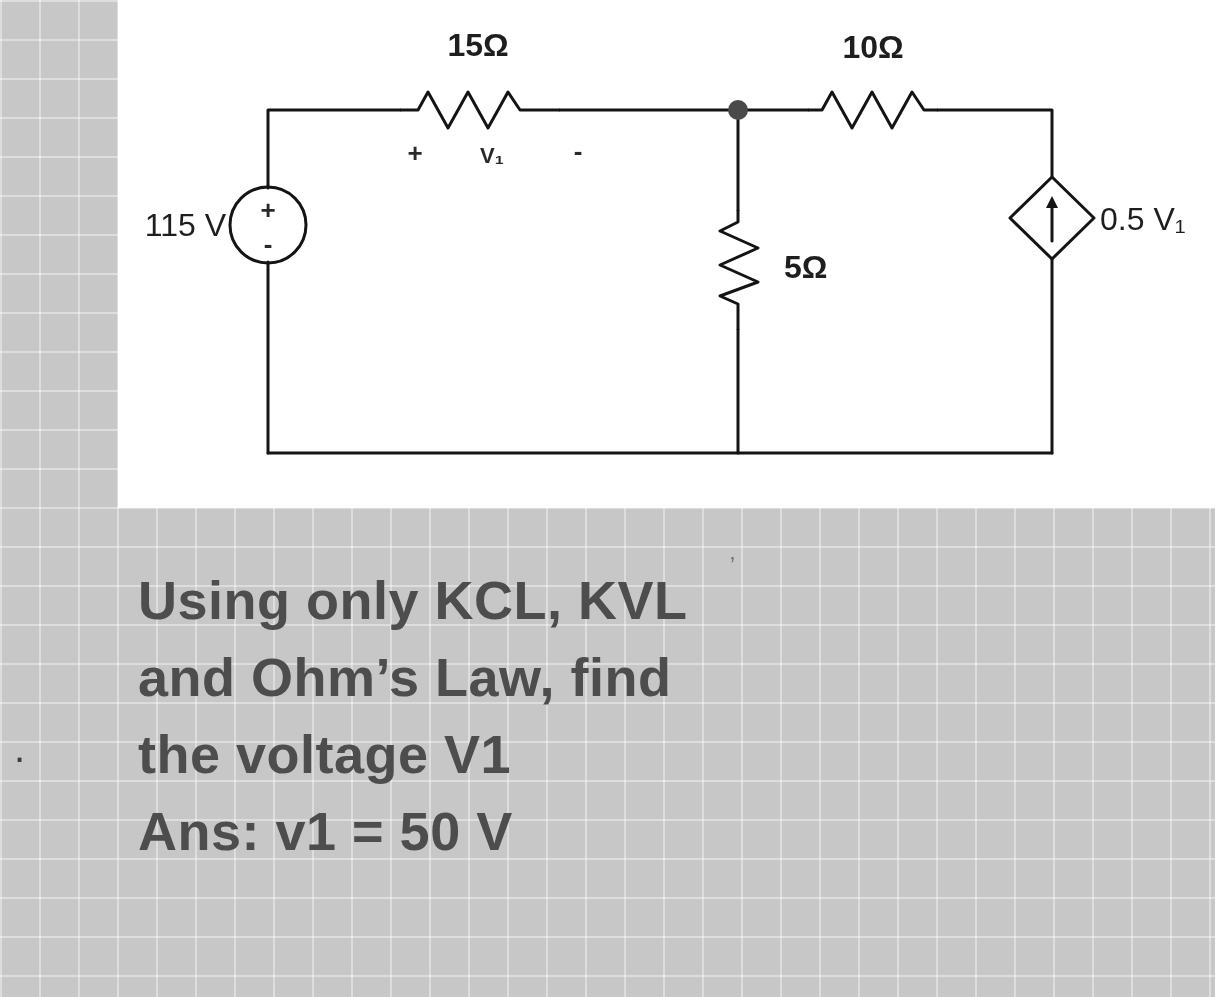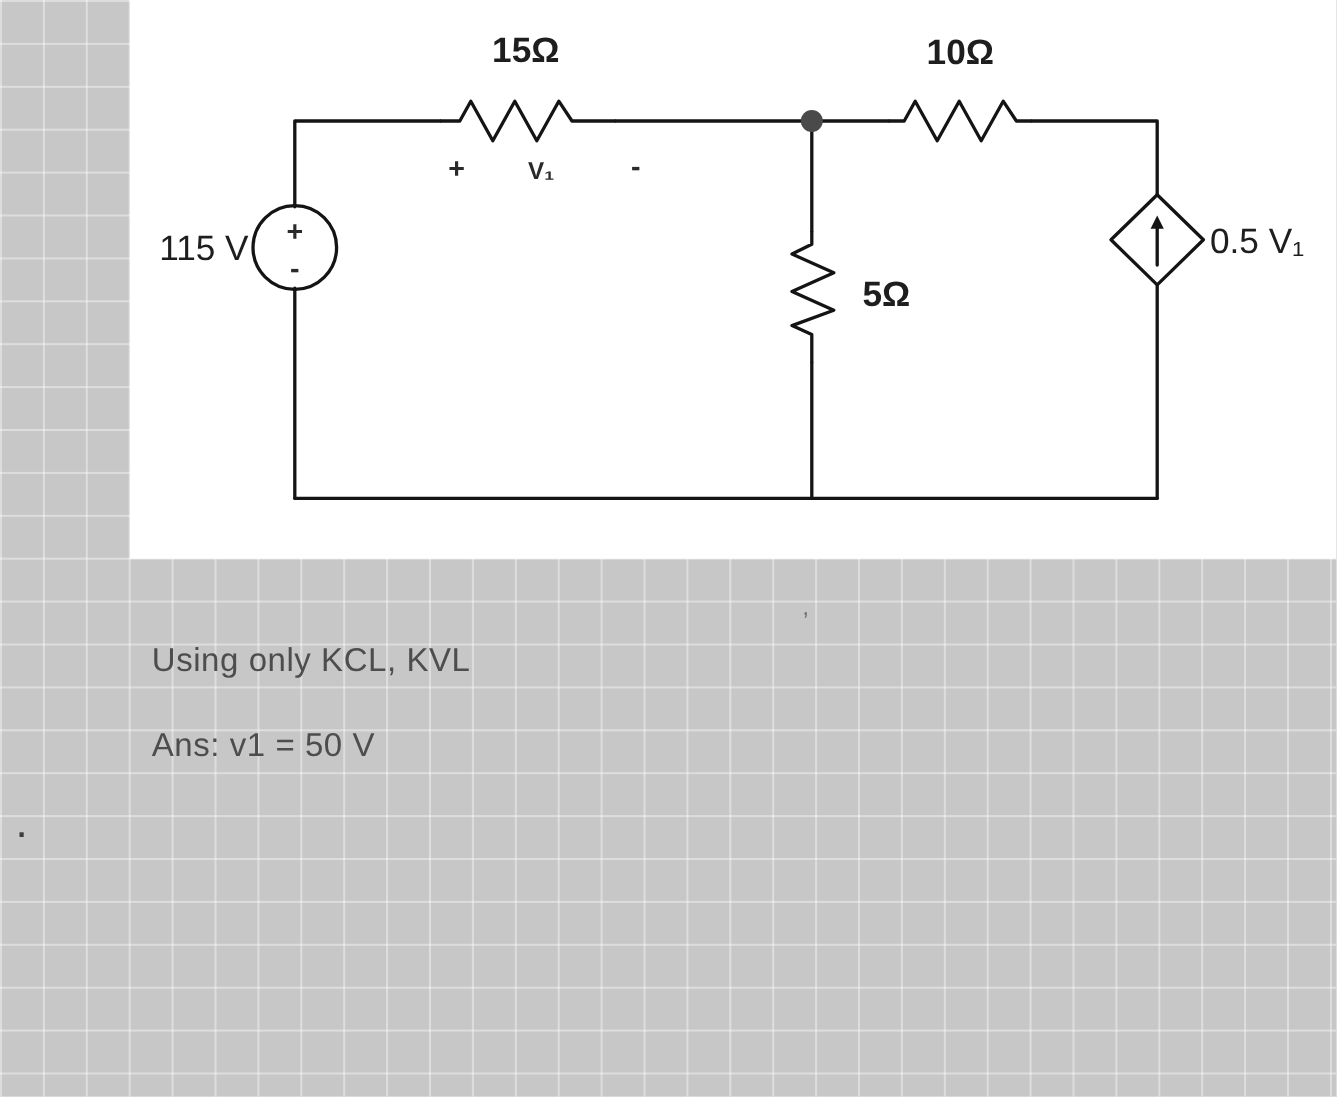--- a/index.html
+++ b/index.html
@@ -69,23 +69,23 @@
     font-family: "Liberation Sans", sans-serif;
     font-size: 26px;
     font-weight: 700;
   }
   .problem {
     position: absolute;
     left: 138px;
     top: 562px;
     width: 700px;
     color: #4d4d4d;
-    font-size: 30px;
+    font-size: 54px;
     line-height: 77px;
-    font-weight: 400;
+    font-weight: 700;
     letter-spacing: 0.5px;
   }
   .stray {
     position: absolute;
     color: #3d3d3d;
   }
   .stray-period {
     left: 14px;
     top: 726px;
     font-size: 40px;
@@ -137,19 +137,21 @@
       <text class="ckt-label-regular" x="982" y="230" text-anchor="start">0.5 V₁</text>
 
       <text class="sign" x="297" y="162" text-anchor="middle">+</text>
       <text class="ckt-small" x="374" y="163" text-anchor="middle">V₁</text>
       <text class="sign" x="460" y="160" text-anchor="middle" font-size="32">-</text>
     </svg>
   </div>
 
   <div class="problem">
     <div>Using only KCL, KVL</div>
+    <div>and Ohm’s Law, find</div>
+    <div>the voltage V1</div>
     <div>Ans: v1 = 50 V</div>
   </div>
 
   <div class="stray stray-period">.</div>
   <div class="stray stray-tick">’</div>
 
 </div>
 
 </body></html>

